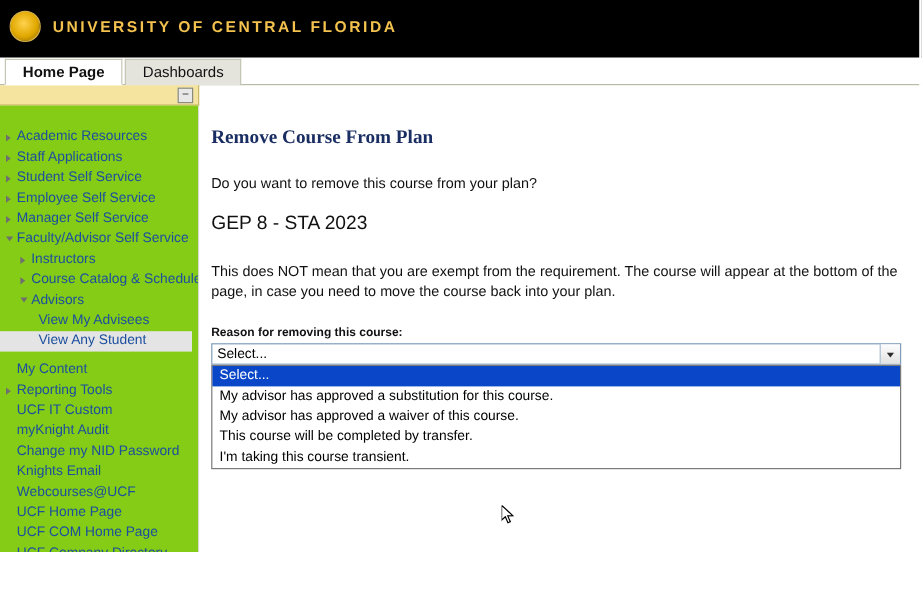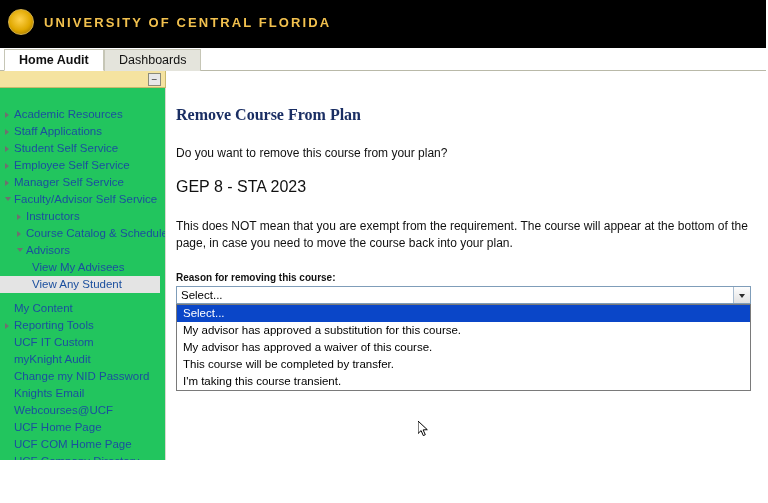--- a/index.html
+++ b/index.html
@@ -102,21 +102,21 @@
     height: 414px;
   }
 
   
   #sidebar {
     position: absolute;
     left: 0;
     top: 0;
     width: 166px;
     height: 372px;
-    background: #22c55e;
+    background: #84cc16;
     border-right: 1px solid #d9d9cf;
     padding-top: 18px;
     overflow: hidden;
   }
   .nav-item {
     position: relative;
     height: 17px;
     line-height: 17px;
     font-size: 11.5px;
     color: #1a4f9c;
@@ -272,21 +272,21 @@
 </style>
 </head>
 <body>
 
 <div id="banner">
   <div id="banner-logo"></div>
   <div id="banner-title">UNIVERSITY OF CENTRAL FLORIDA</div>
 </div>
 
 <div id="tabstrip">
-  <div class="tab active" id="tab-home">Home Audit</div>
+  <div class="tab active" id="tab-home">Home Page</div>
   <div class="tab" id="tab-dash">Dashboards</div>
 </div>
 
 <div id="goldbar">
   <div id="collapse-btn">−</div>
 </div>
 
 <div id="body">
 
   <div id="sidebar">

